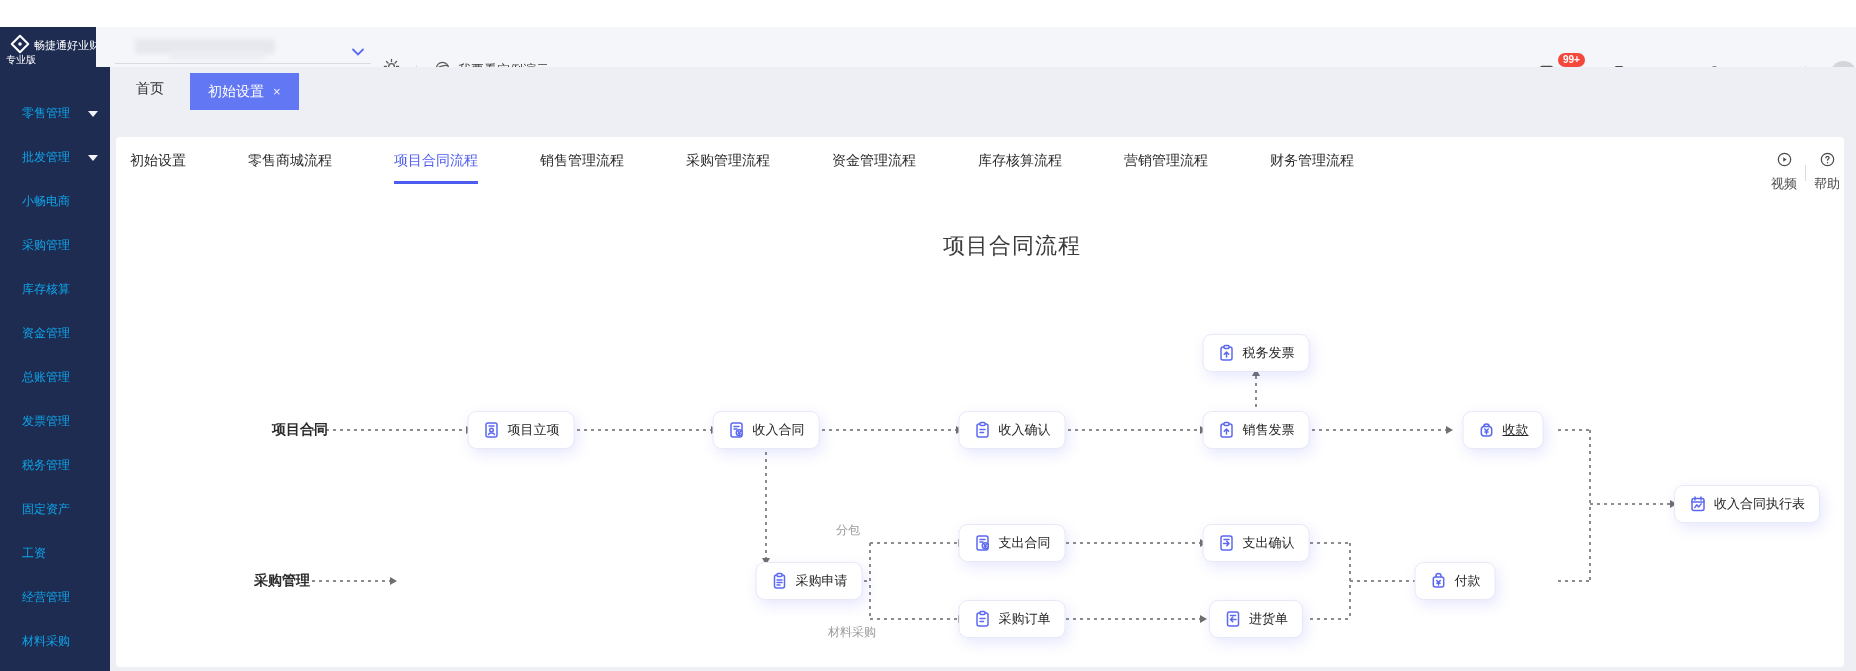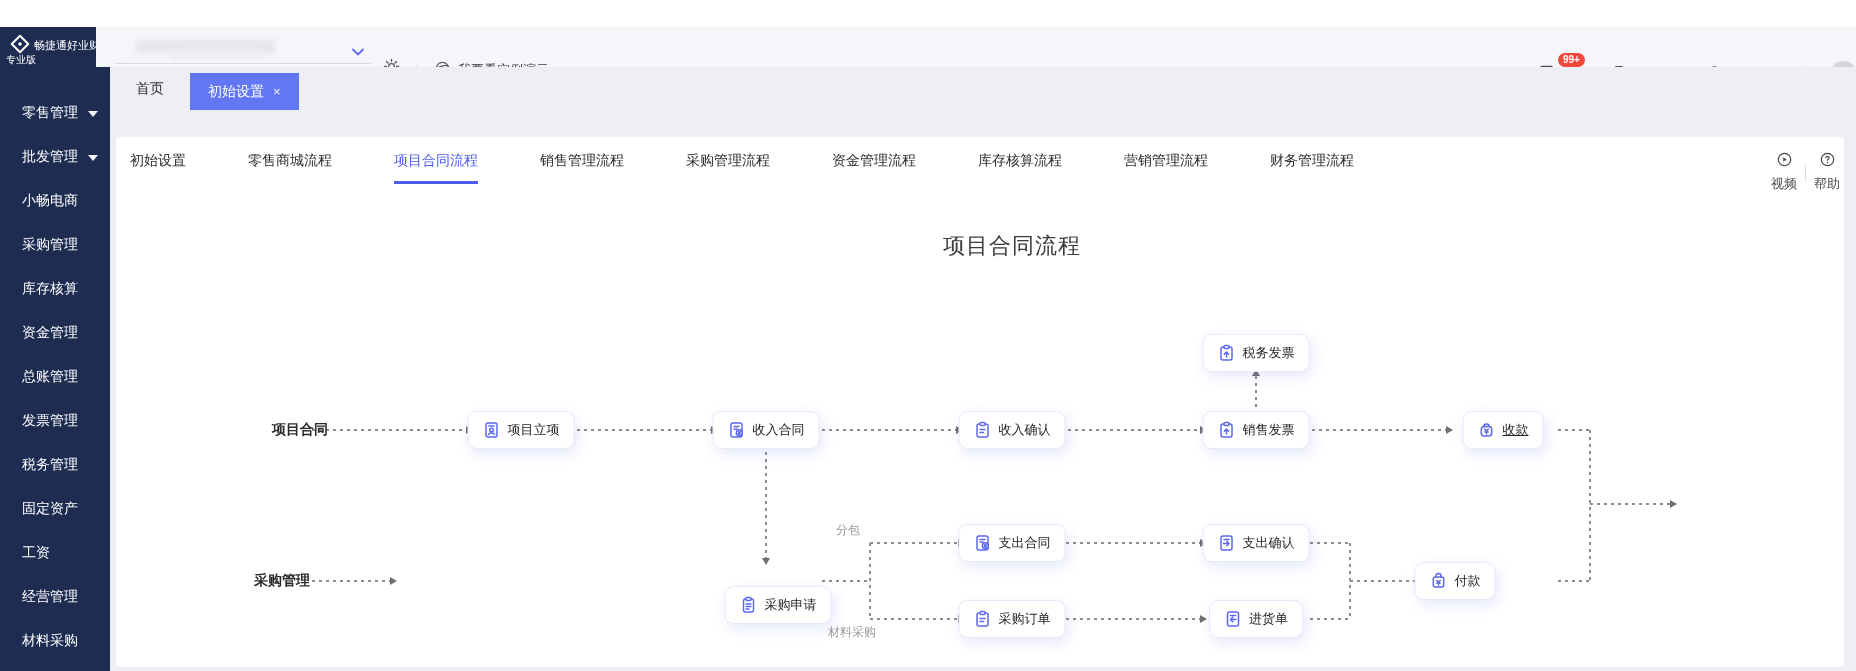--- a/index.html
+++ b/index.html
@@ -31,21 +31,21 @@
   .avatar{width:27px;height:27px;border-radius:50%;background:#d4d5da;display:flex;align-items:center;justify-content:center;}
 
   
   .tabstrip{position:absolute;left:110px;top:67px;width:1746px;height:43px;background:#edeff4;display:flex;align-items:flex-end;}
   .tab-home{height:43px;display:flex;align-items:center;padding:0 26px;font-size:14px;color:#333;cursor:pointer;}
   .tab-active{height:37px;display:flex;align-items:center;gap:9px;padding:0 18px;background:var(--accent);color:#fff;font-size:14px;cursor:pointer;}
   .tab-close{font-size:13px;opacity:.9;cursor:pointer;}
 
   
   .sidebar{position:absolute;left:0;top:67px;width:110px;height:604px;background:var(--navy);padding-top:24px;box-sizing:border-box;}
-  .side-item{height:44px;display:flex;align-items:center;color:#ffffff;font-size:14px;padding-left:22px;position:relative;cursor:pointer;}
+  .side-item{height:44px;display:flex;align-items:center;color:#0ea5e9;font-size:12px;padding-left:22px;position:relative;cursor:pointer;}
   .side-caret{position:absolute;right:12px;top:20px;width:0;height:0;border-left:5px solid transparent;border-right:5px solid transparent;border-top:6px solid #f2f4fa;}
 
   
   .gutter{position:absolute;left:110px;top:110px;width:1746px;height:561px;background:#edeff4;}
   .card{position:absolute;left:116px;top:137px;width:1728px;height:530px;background:#fff;border-radius:4px;}
   .subnav{position:absolute;left:14px;top:0;display:flex;gap:62px;}
   .subnav-item{padding:15px 0 11px;font-size:14px;color:#2b2b2b;cursor:pointer;border-bottom:3px solid transparent;white-space:nowrap;}
   .subnav-item.active{color:var(--subnav-active);border-bottom-color:var(--subnav-active);}
   .card-tools{position:absolute;right:4px;top:15px;display:flex;align-items:center;gap:8px;font-size:13px;color:#4a4a4a;}
   .tool{display:flex;align-items:center;gap:5px;cursor:pointer;white-space:nowrap;flex-direction:column;}
@@ -310,21 +310,21 @@
       <div class="flow-node clickable" style="left: 1503px; top: 430px; text-decoration: underline;">
         <span style="display: flex;">
           <svg width="18" height="18" viewBox="0 0 18 18" fill="none" stroke="var(--icon-blue)" stroke-width="1.5" stroke-linecap="round" stroke-linejoin="round">
             <path d="M6.3 5.5c0-3.4 5.4-3.4 5.4 0"></path>
             <rect x="3.8" y="5.5" width="10.4" height="9.5" rx="3"></rect>
             <path d="M7.2 8l1.8 2 1.8-2M9 10v3M7.4 11h3.2"></path>
           </svg>
         </span>
         <span>收款</span>
       </div>
-      <div class="flow-node clickable" style="left: 778px; top: 581px; margin-top: 24px;">
+      <div class="flow-node clickable" style="left: 809px; top: 581px;">
         <span style="display: flex;">
           <svg width="18" height="18" viewBox="0 0 18 18" fill="none" stroke="var(--icon-blue)" stroke-width="1.5" stroke-linecap="round" stroke-linejoin="round">
             <rect x="4" y="3" width="10" height="13" rx="2"></rect>
             <rect x="6.5" y="1.5" width="5" height="3" rx="1" fill="#fff"></rect>
             <path d="M6.5 8h5M6.5 10.5h5M6.5 13h3"></path>
           </svg>
         </span>
         <span>采购申请</span>
       </div>
       <div class="flow-node clickable" style="left: 1012px; top: 543px;">
@@ -368,14 +368,24 @@
       </div>
       <div class="flow-node clickable" style="left: 1455px; top: 581px;">
         <span style="display: flex;">
           <svg width="18" height="18" viewBox="0 0 18 18" fill="none" stroke="var(--icon-blue)" stroke-width="1.5" stroke-linecap="round" stroke-linejoin="round">
             <rect x="3.8" y="5" width="10.4" height="10" rx="2"></rect>
             <path d="M6.5 5V4a2.5 2.5 0 015 0v1M7.2 8.5l1.8 2 1.8-2M9 10.5v2.5M7.4 11.3h3.2"></path>
           </svg>
         </span>
         <span>付款</span>
       </div>
+      <div class="flow-node clickable" style="left: 1747px; top: 504px;">
+        <span style="display: flex;">
+          <svg width="18" height="18" viewBox="0 0 18 18" fill="none" stroke="var(--icon-blue)" stroke-width="1.5" stroke-linecap="round" stroke-linejoin="round">
+            <rect x="3" y="3.5" width="12" height="12" rx="2"></rect>
+            <path d="M6 2v3M12 2v3M3 7h12"></path>
+            <path d="M5.8 12.5l2-2.6 2 2 2.4-3"></path>
+          </svg>
+        </span>
+        <span>收入合同执行表</span>
+      </div>
     </div>
 </div>
 
 </body></html>

